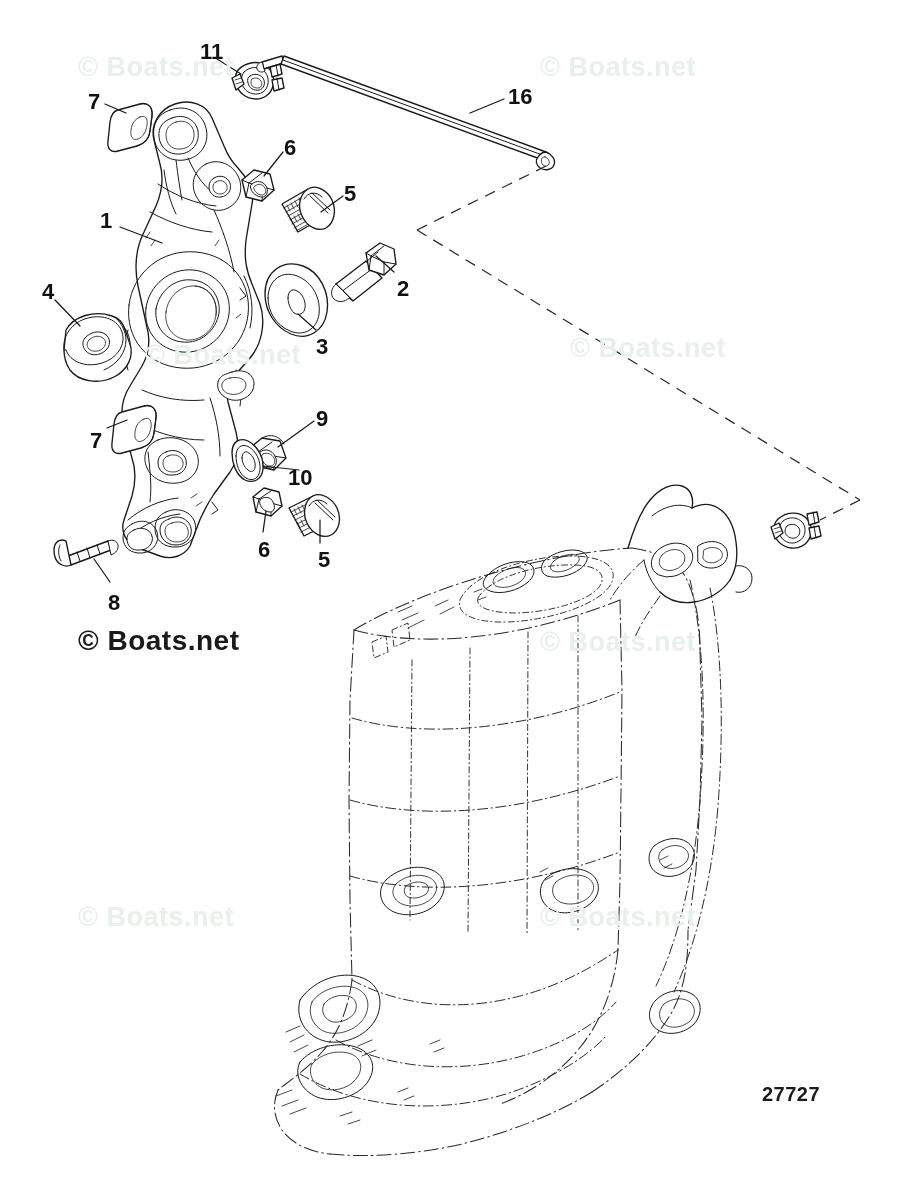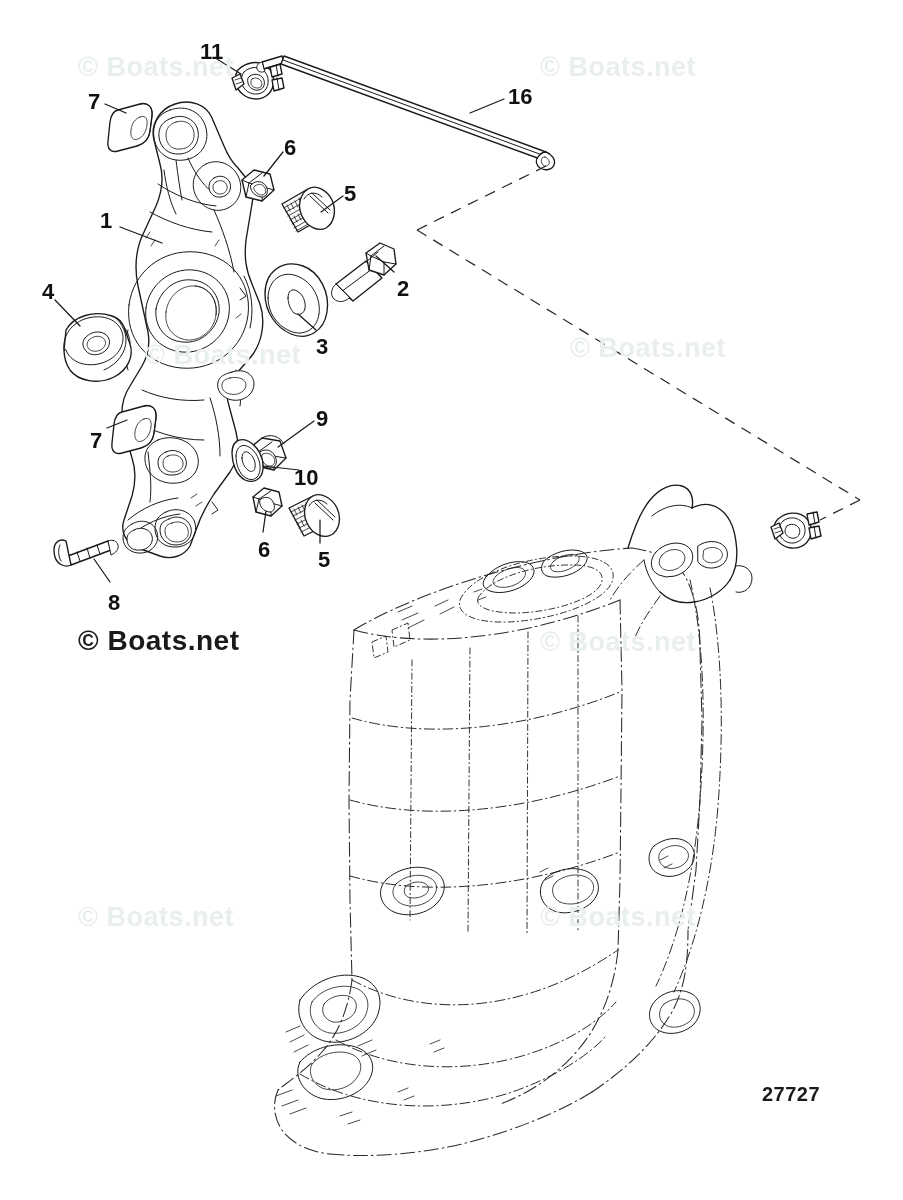--- a/index.html
+++ b/index.html
@@ -473,20 +473,20 @@
     <div class="callout-label" style="left:316px; top:336px;">3</div>
     <div class="callout-label" style="left:42px;  top:281px;">4</div>
     <div class="callout-label" style="left:344px; top:183px;">5</div>
     <div class="callout-label" style="left:318px; top:549px;">5</div>
     <div class="callout-label" style="left:284px; top:137px;">6</div>
     <div class="callout-label" style="left:258px; top:539px;">6</div>
     <div class="callout-label" style="left:88px;  top:91px;">7</div>
     <div class="callout-label" style="left:90px;  top:430px;">7</div>
     <div class="callout-label" style="left:108px; top:592px;">8</div>
     <div class="callout-label" style="left:316px; top:408px;">9</div>
-    <div class="callout-label" style="left:294px; top:467px;">10</div>
+    <div class="callout-label" style="left:288px; top:467px;">10</div>
     <div class="callout-label" style="left:200px; top:41px;">11</div>
     <div class="callout-label" style="left:508px; top:86px;">16</div>
   </div>
 
   <div class="sheet-number" style="left:762px; top:1083px;">27727</div>
 
 </div>
 
 </body></html>

